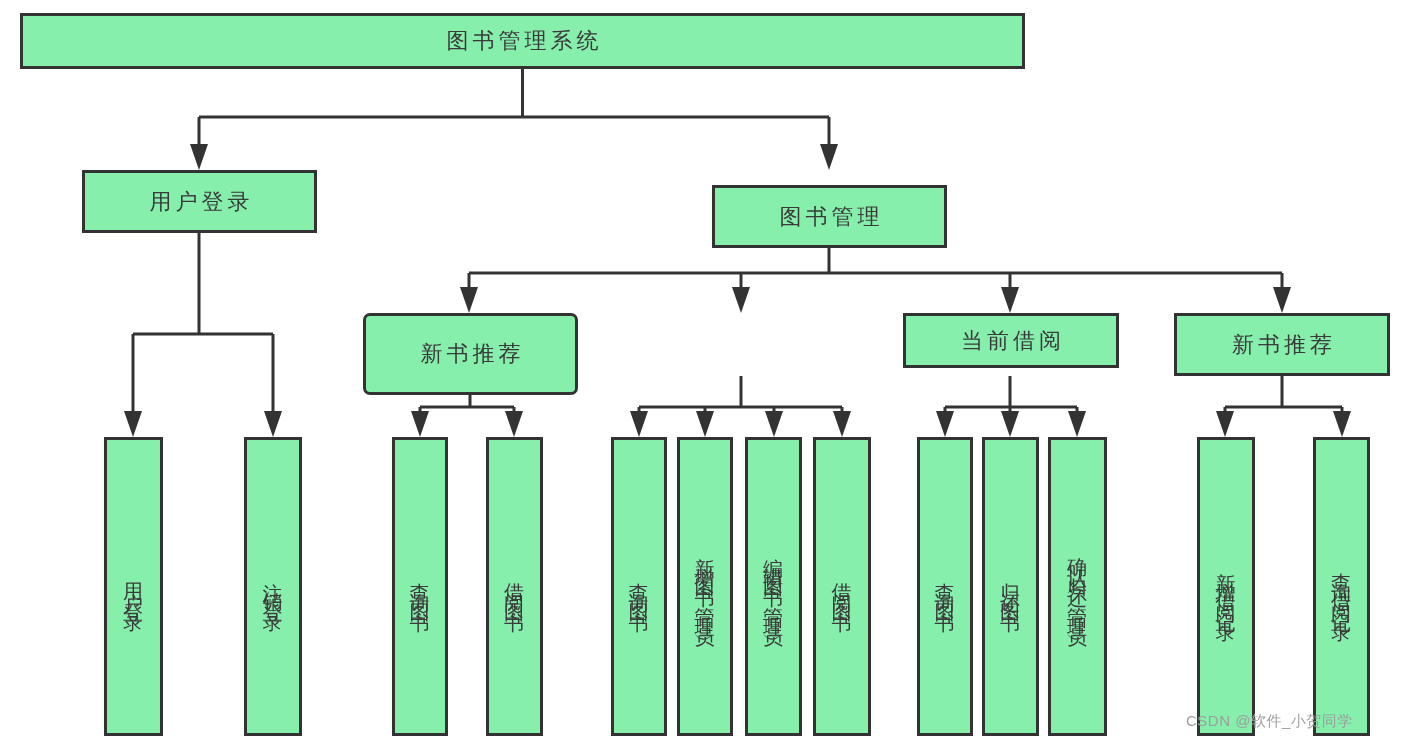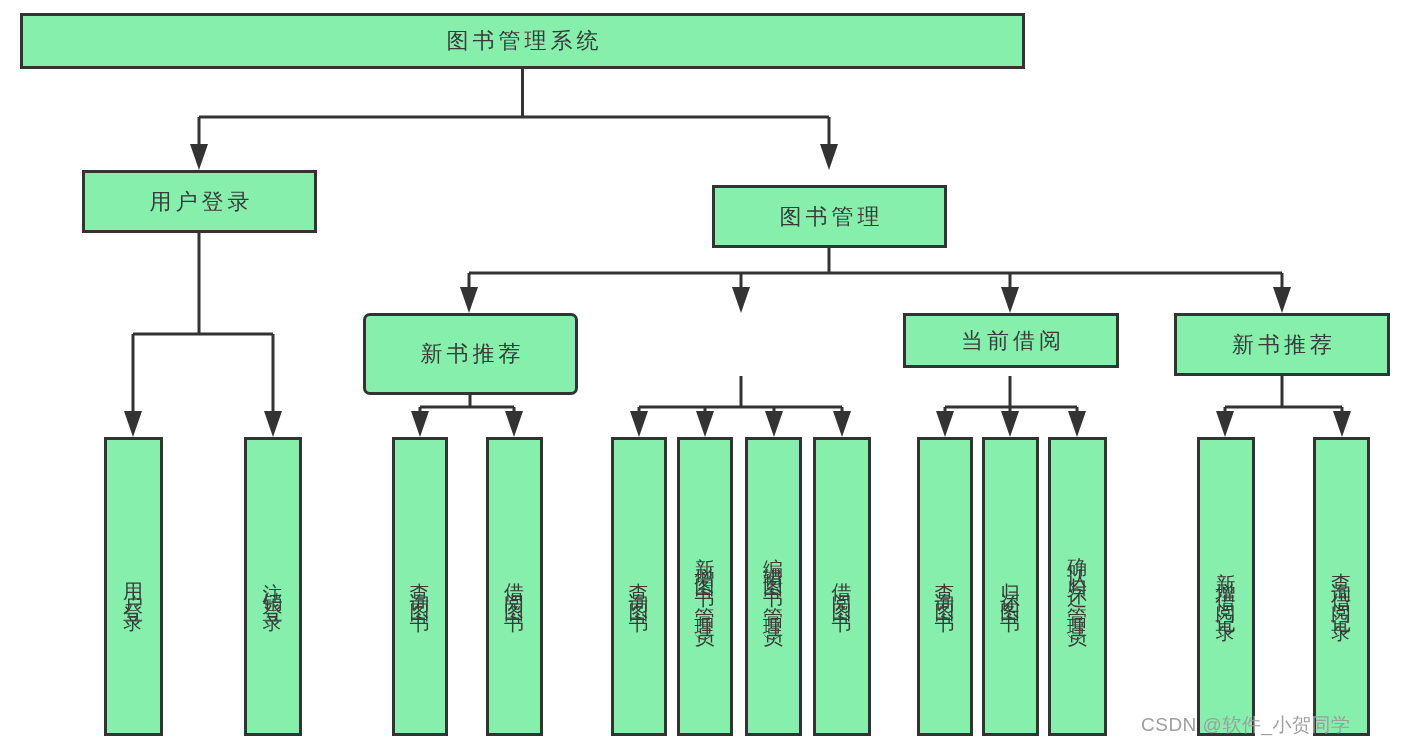--- a/index.html
+++ b/index.html
@@ -41,24 +41,24 @@
   .vbox .lbl {
     writing-mode: vertical-rl;
     text-orientation: mixed;
     font-size: 20px;
     letter-spacing: 10px;
     line-height: 1;
     white-space: nowrap;
   }
   #watermark {
     position: absolute;
-    left: 1141px;
+    left: 1186px;
     top: 712px;
     width: 215px;
-    font-size: 19px;
+    font-size: 15px;
     letter-spacing: 0.5px;
     color: #9e9e9e;
     white-space: nowrap;
     z-index: 5;
   }
 </style>
 </head>
 <body>
 
 <div id="canvas">

